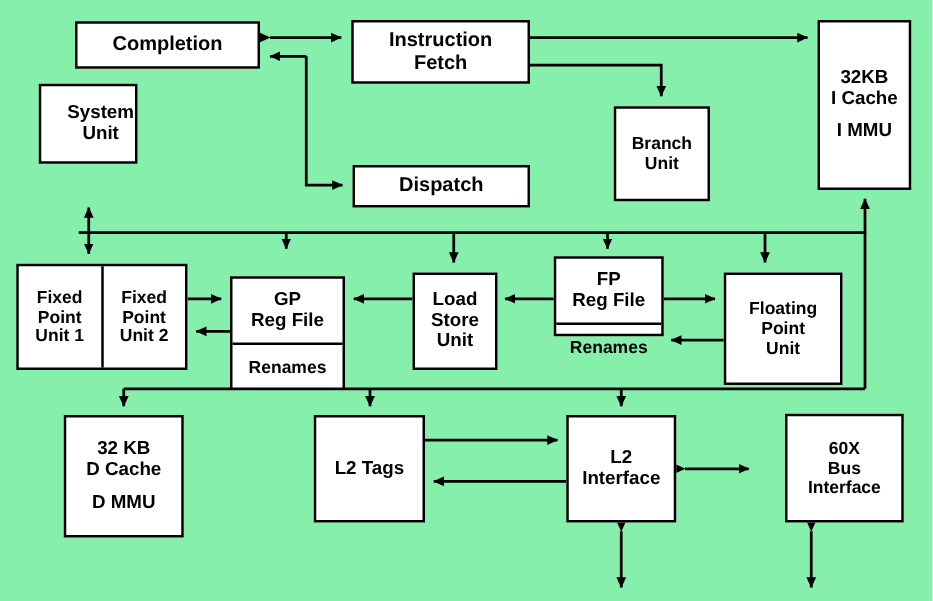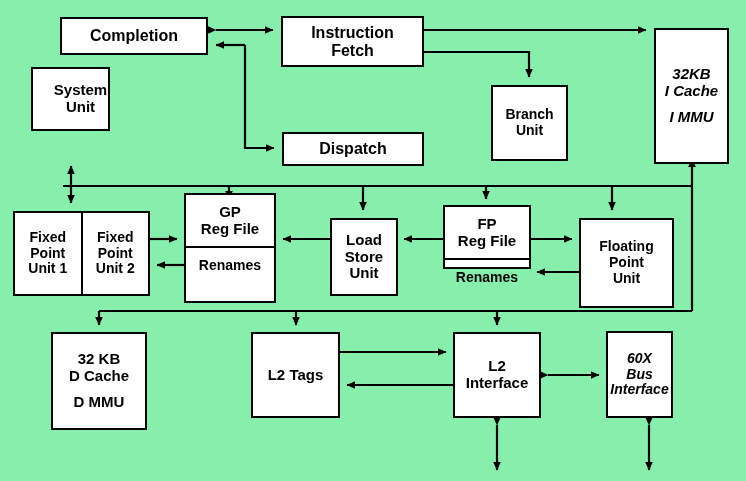--- a/index.html
+++ b/index.html
@@ -89,21 +89,21 @@
 
   <div class="box f16" style="left:60px;top:17px;width:148px;height:38px;">
     <span class="ln">Completion</span>
   </div>
 
   <div class="box f16" style="left:281px;top:16px;width:143px;height:51px;">
     <span class="ln">Instruction</span>
     <span class="ln">Fetch</span>
   </div>
 
-  <div class="box f15" style="left:654px;top:28px;width:75px;height:136px;font-style:italic;">
+  <div class="box f15" style="left:654px;top:16px;width:75px;height:136px;">
     <span class="ln">32KB</span>
     <span class="ln">I Cache</span>
     <span class="gap"></span>
     <span class="ln">I MMU</span>
   </div>
 
   <div class="box f15" style="left:31px;top:67px;width:79px;height:64px;padding-left:20px;">
     <span class="ln">System</span>
     <span class="ln">Unit</span>
   </div>
@@ -123,21 +123,21 @@
       <span class="ln">Point</span>
       <span class="ln">Unit 1</span>
     </div>
     <div class="half">
       <span class="ln">Fixed</span>
       <span class="ln">Point</span>
       <span class="ln">Unit 2</span>
     </div>
   </div>
 
-  <div class="split" style="left:184px;top:193px;width:92px;height:110px;">
+  <div class="split" style="left:184px;top:221px;width:92px;height:91px;">
     <div class="cell top f15" style="height:51px;">
       <span class="ln">GP</span>
       <span class="ln">Reg File</span>
     </div>
     <div class="cell f14" style="height:36px;">
       <span class="ln">Renames</span>
     </div>
   </div>
 
   <div class="box f15" style="left:330px;top:218px;width:68px;height:78px;">
@@ -171,19 +171,19 @@
 
   <div class="box f15" style="left:251px;top:332px;width:89px;height:86px;">
     <span class="ln">L2 Tags</span>
   </div>
 
   <div class="box f15" style="left:453px;top:332px;width:88px;height:86px;">
     <span class="ln">L2</span>
     <span class="ln">Interface</span>
   </div>
 
-  <div class="box f14" style="left:606px;top:331px;width:67px;height:87px;font-style:italic;">
+  <div class="box f14" style="left:628px;top:331px;width:95px;height:87px;">
     <span class="ln">60X</span>
     <span class="ln">Bus</span>
     <span class="ln">Interface</span>
   </div>
 
 </div>
 
 </body></html>

